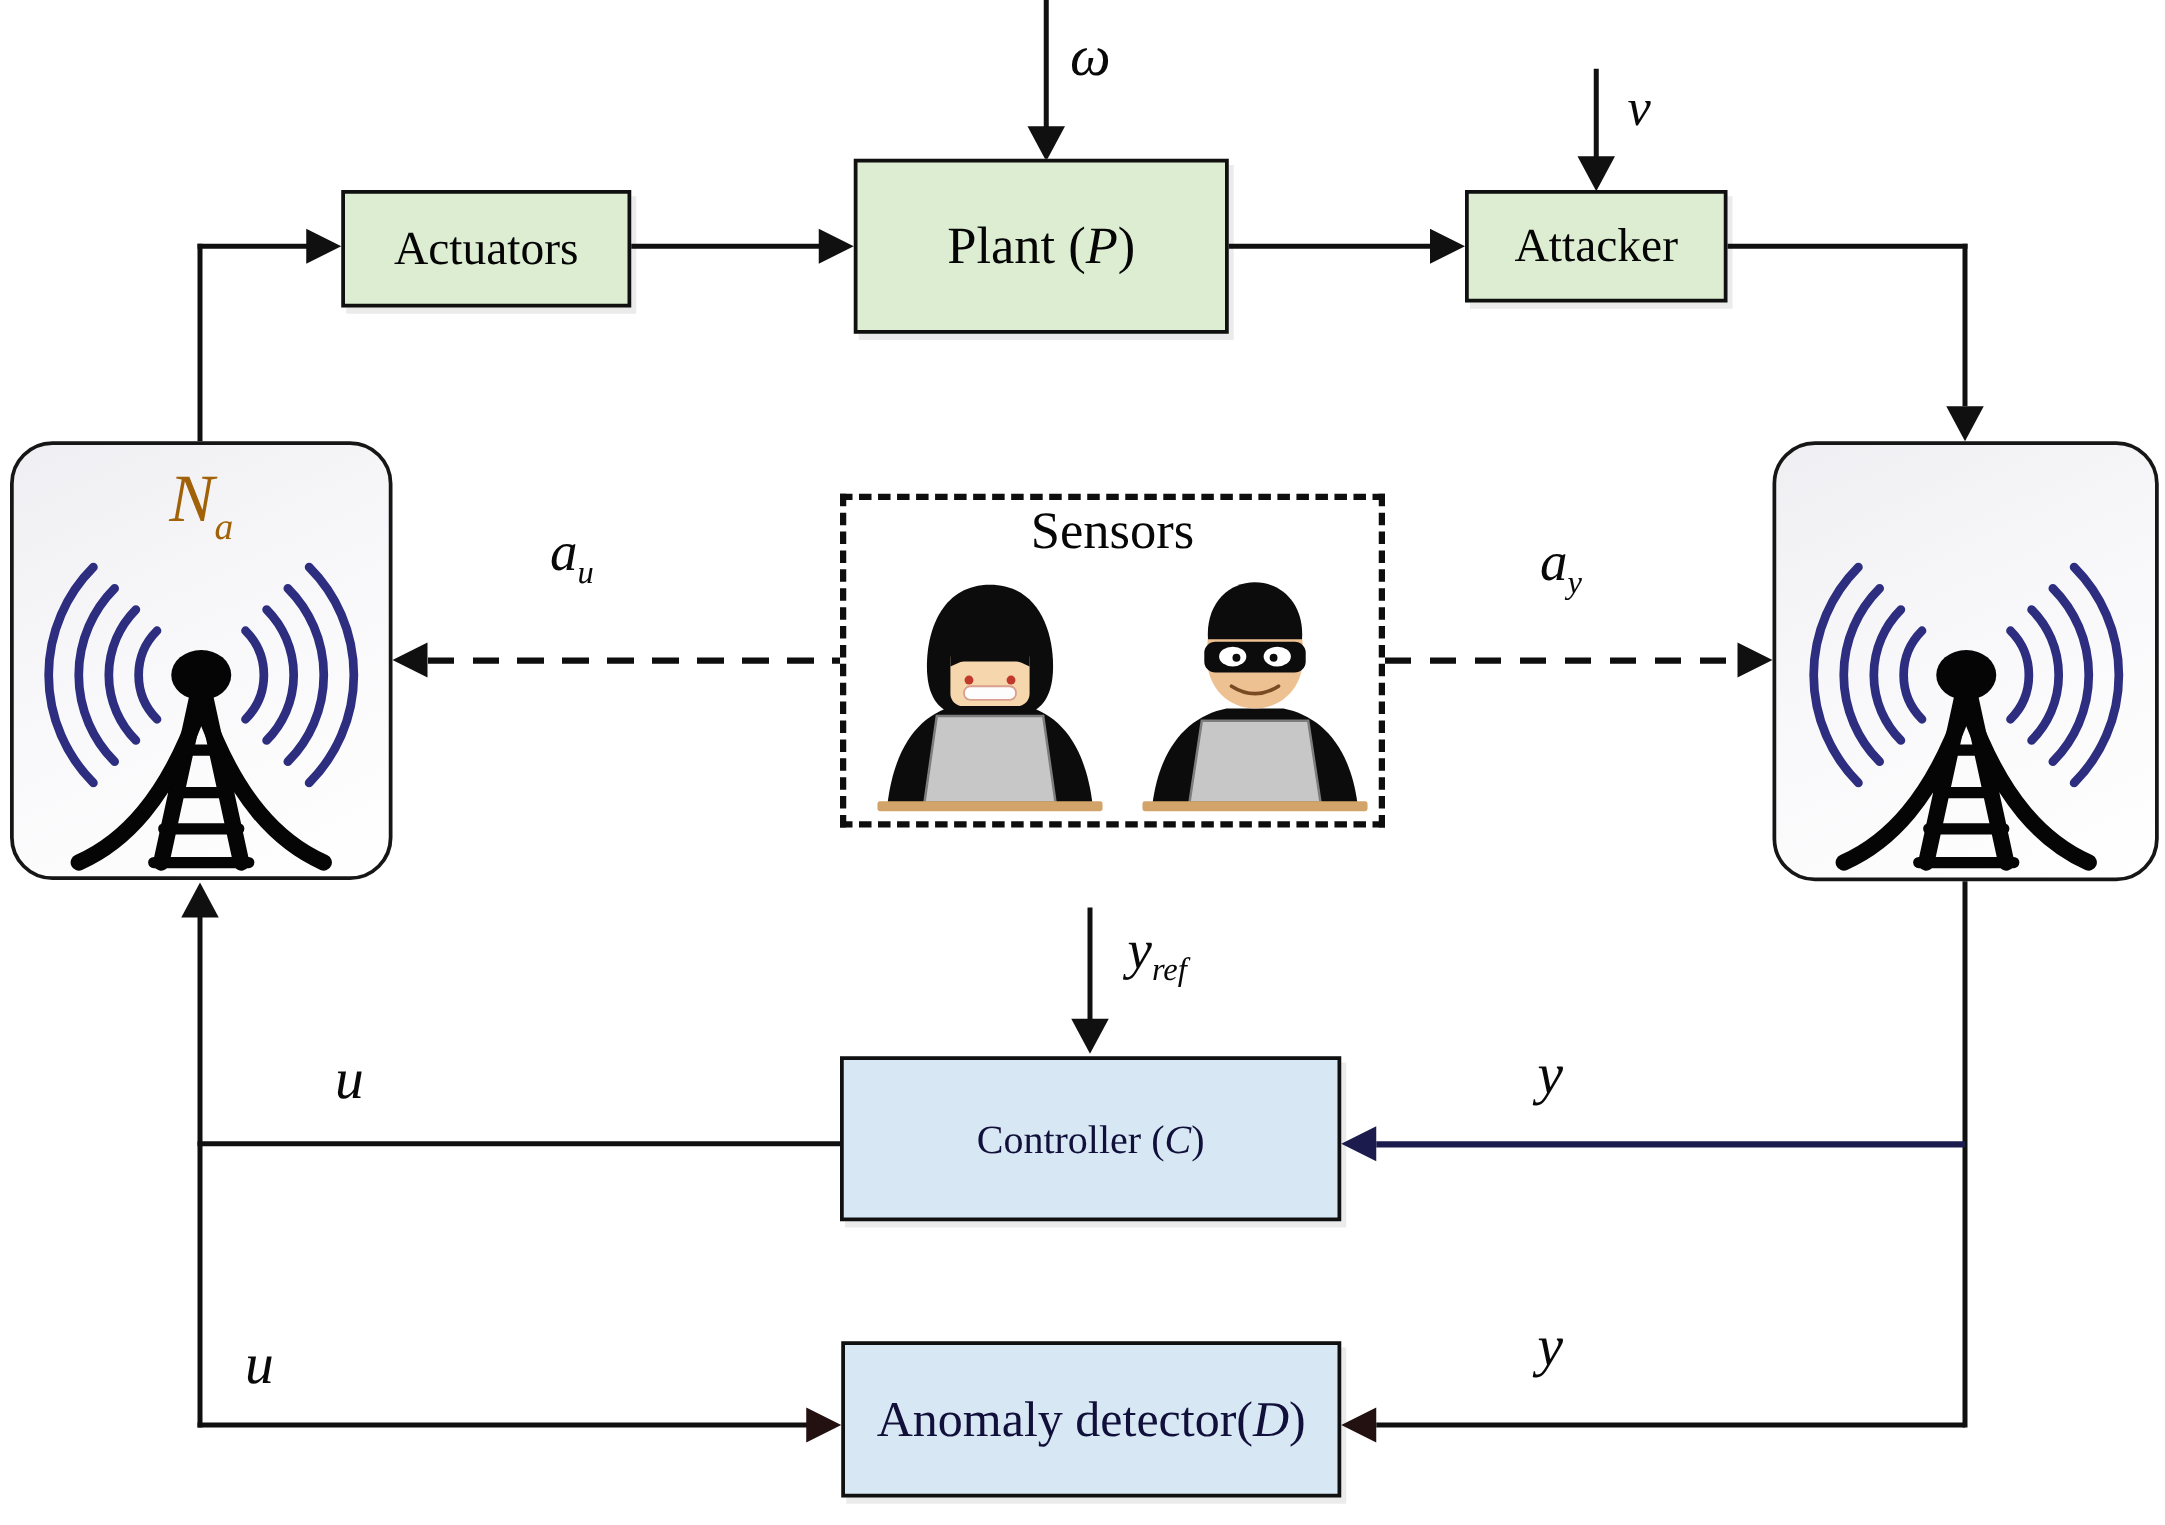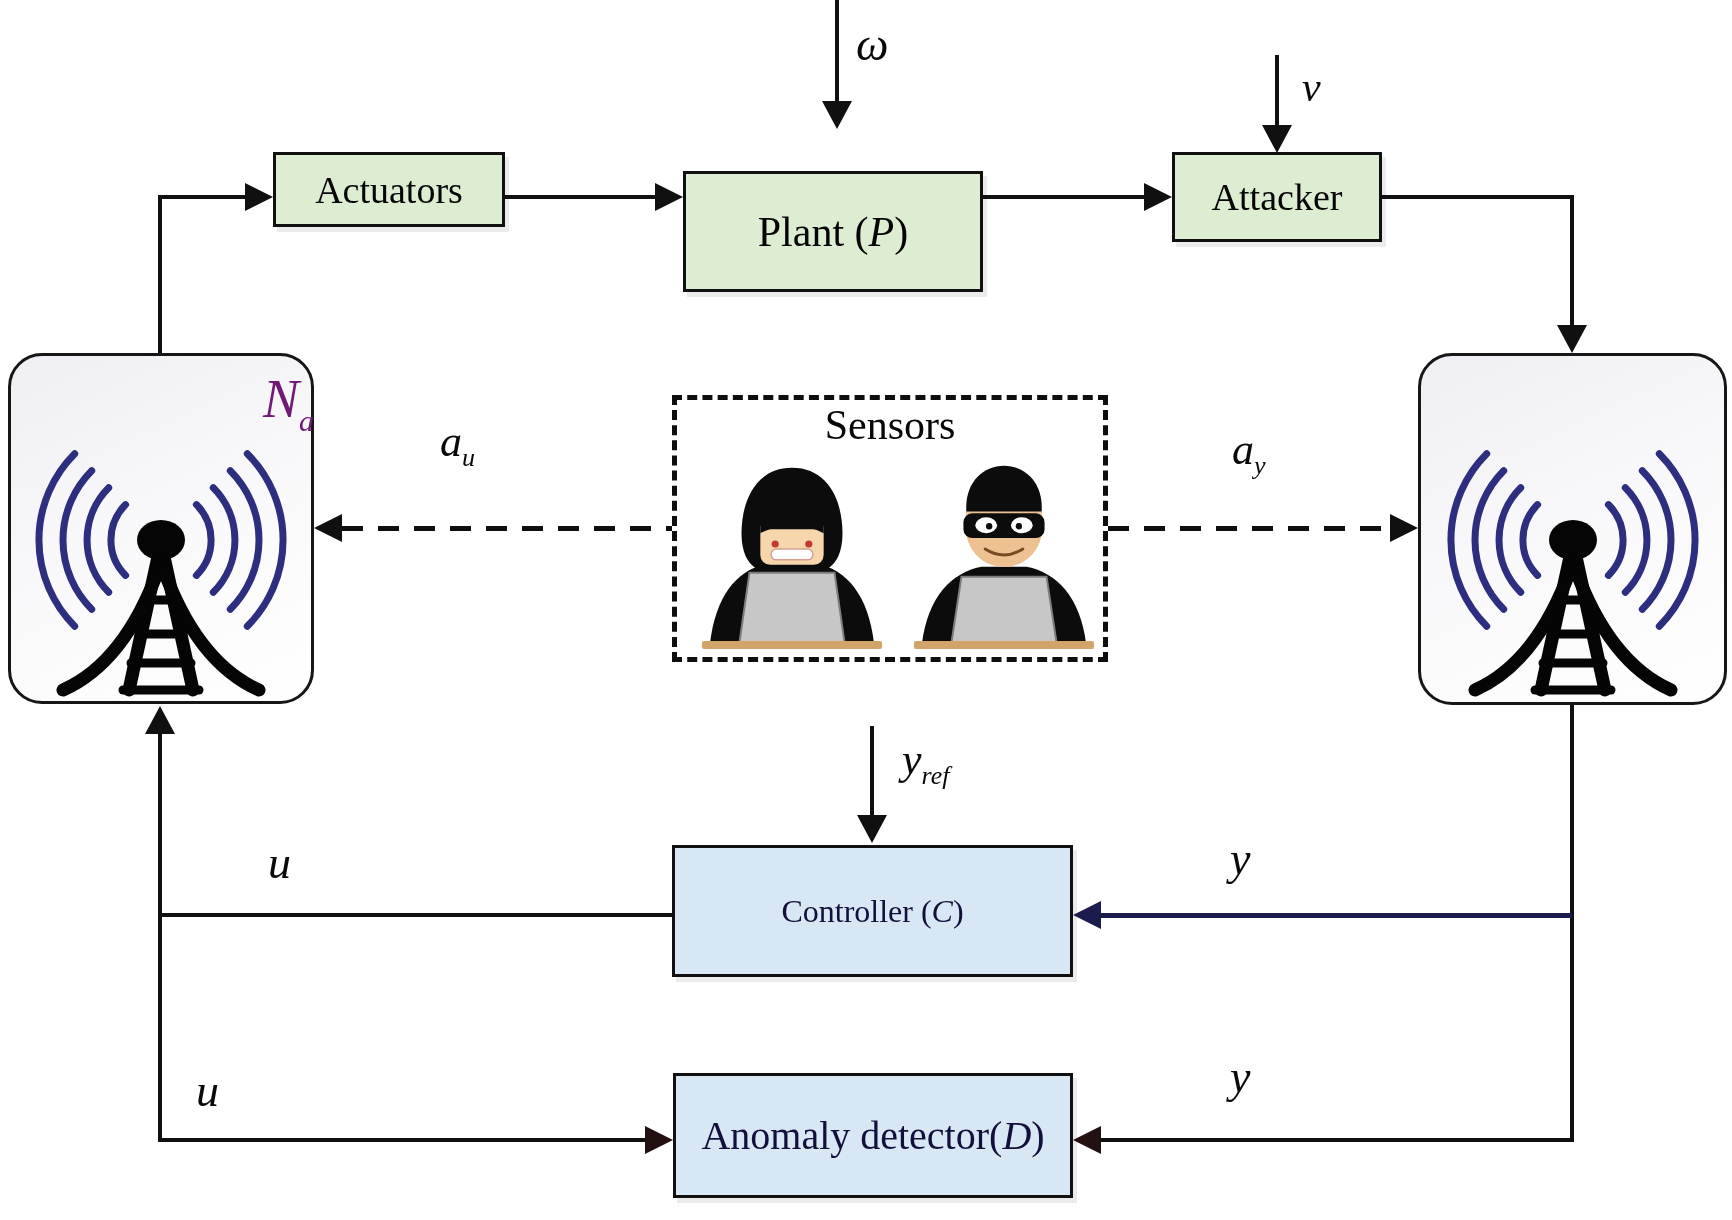--- a/index.html
+++ b/index.html
@@ -19,44 +19,44 @@
   .tri.right{border-top:14px solid transparent;border-bottom:14px solid transparent;border-left:28px solid #101010;}
   .tri.left{border-top:14px solid transparent;border-bottom:14px solid transparent;border-right:28px solid #101010;}
   .tri.down{border-left:15px solid transparent;border-right:15px solid transparent;border-top:28px solid #101010;}
   .tri.up{border-left:15px solid transparent;border-right:15px solid transparent;border-bottom:28px solid #101010;}
   .tri.left.navy{border-right-color:#1b1b4e;}
   .tri.left.dark{border-right-color:#231010;}
   .tri.right.dark{border-left-color:#231010;}
   .lbl{position:absolute;font-style:italic;font-size:44px;color:#090909;line-height:1;}
   .lbl sub{font-size:26px;font-style:italic;line-height:1;vertical-align:-10px;}
   .symtxt{font-style:italic;}
-  .node-label{position:absolute;font-size:54px;font-style:italic;color:#701a75;text-align:right;line-height:1;}
+  .node-label{position:absolute;font-size:54px;font-style:italic;color:#a16207;text-align:center;line-height:1;}
   .node-label sub{font-size:30px;vertical-align:-14px;}
   .attacker-title{position:absolute;font-size:42px;color:#070707;text-align:center;line-height:1;}
   .two-line{flex-direction:row;line-height:1.15;}
   svg{position:absolute;display:block;}
 </style>
 </head>
 <body>
 
 <div id="canvas">
 
   <div class="v" style="left:835px;top:0;width:4px;height:103px;"></div>
   <div class="tri down" style="left:822px;top:101px;"></div>
   <span class="lbl" style="left:856px;top:22px;font-size:46px;"><span>ω</span></span>
 
   <div class="v" style="left:1275px;top:55px;width:4px;height:72px;"></div>
   <div class="tri down" style="left:1262px;top:125px;"></div>
   <span class="lbl" style="left:1302px;top:66px;font-size:42px;"><span>v</span></span>
 
-  <div class="box green" style="left:273px;top:152px;width:232px;height:75px;font-size:38px;">
+  <div class="box green" style="left:273px;top:152px;width:232px;height:94px;font-size:38px;">
     <span>Actuators</span>
   </div>
 
-  <div class="box green" style="left:683px;top:127px;width:300px;height:121px;font-size:42px;margin-top:44px;">
+  <div class="box green" style="left:683px;top:127px;width:300px;height:140px;font-size:42px;">
     <span><span>Plant (</span><span class="symtxt">P</span><span>)</span></span>
   </div>
 
   <div class="box green" style="left:1172px;top:152px;width:210px;height:90px;font-size:38px;">
     <span>Attacker</span>
   </div>
 
   <div class="v" style="left:158px;top:195px;width:4px;height:158px;"></div>
   <div class="h" style="left:158px;top:195px;width:90px;height:4px;"></div>
   <div class="tri right" style="left:245px;top:183px;"></div>

